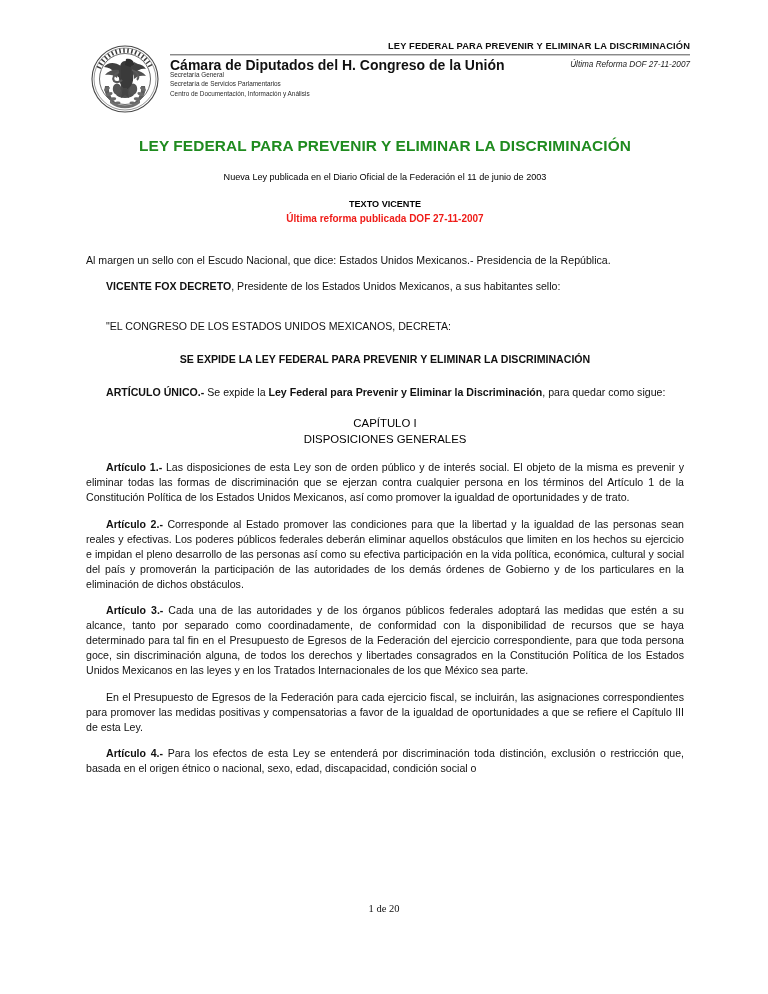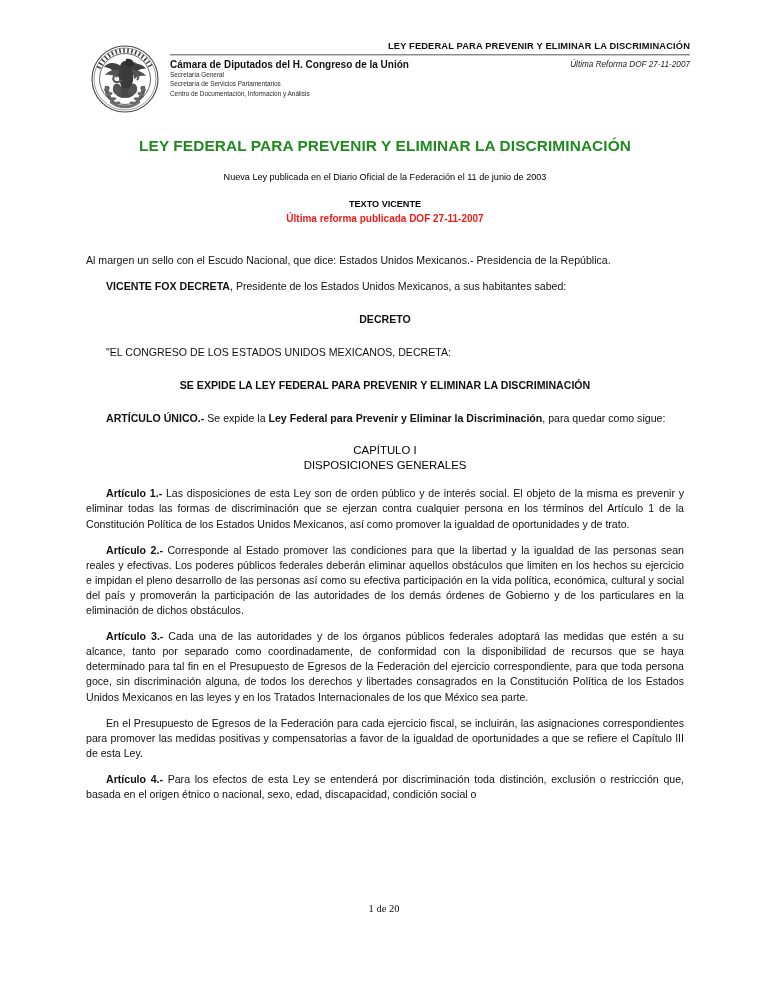--- a/index.html
+++ b/index.html
@@ -67,21 +67,21 @@
   .header-cols {
     position: relative;
     margin-top: 4px;
     min-height: 44px;
   }
   .header-org {
     position: absolute;
     left: 0; top: 0;
   }
   .header-org-main {
-    font-size: 10px;
+    font-size: 14px;
     font-weight: bold;
     line-height: 10px;
     color: #111;
     white-space: nowrap;
   }
   .header-org-sub {
     font-size: 6.4px;
     font-weight: normal;
     line-height: 9.4px;
     color: #2a2a2a;
@@ -283,27 +283,26 @@
     <div class="subtitle-pub">Nueva Ley publicada en el Diario Oficial de la Federación el 11 de junio de 2003</div>
     <div class="subtitle-vigente">TEXTO VICENTE</div>
     <div class="subtitle-reforma">Última reforma publicada DOF 27-11-2007</div>
   </div>
 
   <div class="body-area">
 
     <p class="para">Al margen un sello con el Escudo Nacional, que dice: Estados Unidos Mexicanos.- Presidencia de la República.</p>
 
     <p class="para indent">
-      <span class="b">VICENTE FOX DECRETA</span><span>, Presidente de los Estados Unidos Mexicanos, a sus habitantes sabed:</span>
+      <span class="b">VICENTE FOX DECRETO</span><span>, Presidente de los Estados Unidos Mexicanos, a sus habitantes sello:</span>
     </p>
 
 
     <div class="gap-sm"></div>
 
-    <p class="para center-block b">DECRETO</p>
 
     <div class="gap-sm"></div>
 
     <p class="para indent">"EL CONGRESO DE LOS ESTADOS UNIDOS MEXICANOS, DECRETA:</p>
 
     <div class="gap-sm"></div>
 
     <p class="para center-block b">SE EXPIDE LA LEY FEDERAL PARA PREVENIR Y ELIMINAR LA DISCRIMINACIÓN</p>
 
     <div class="gap-sm"></div>

